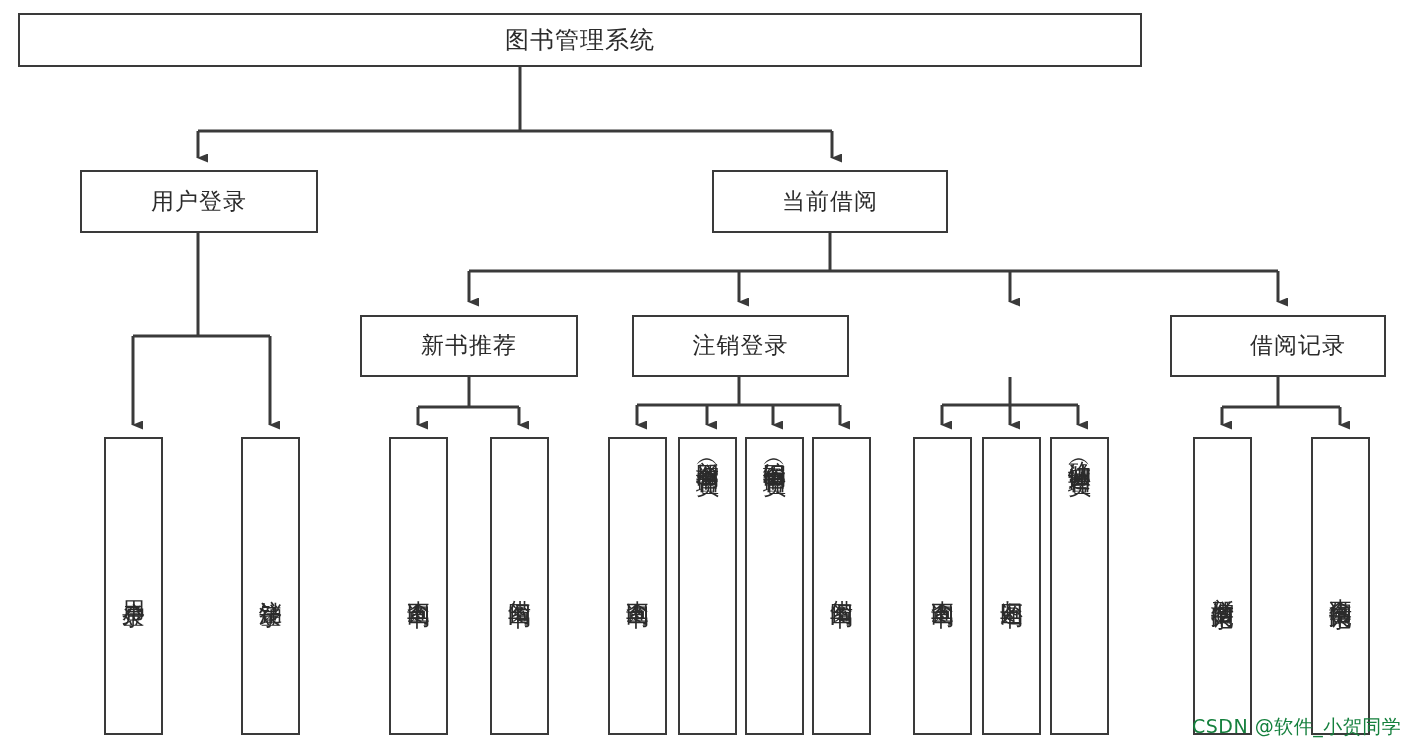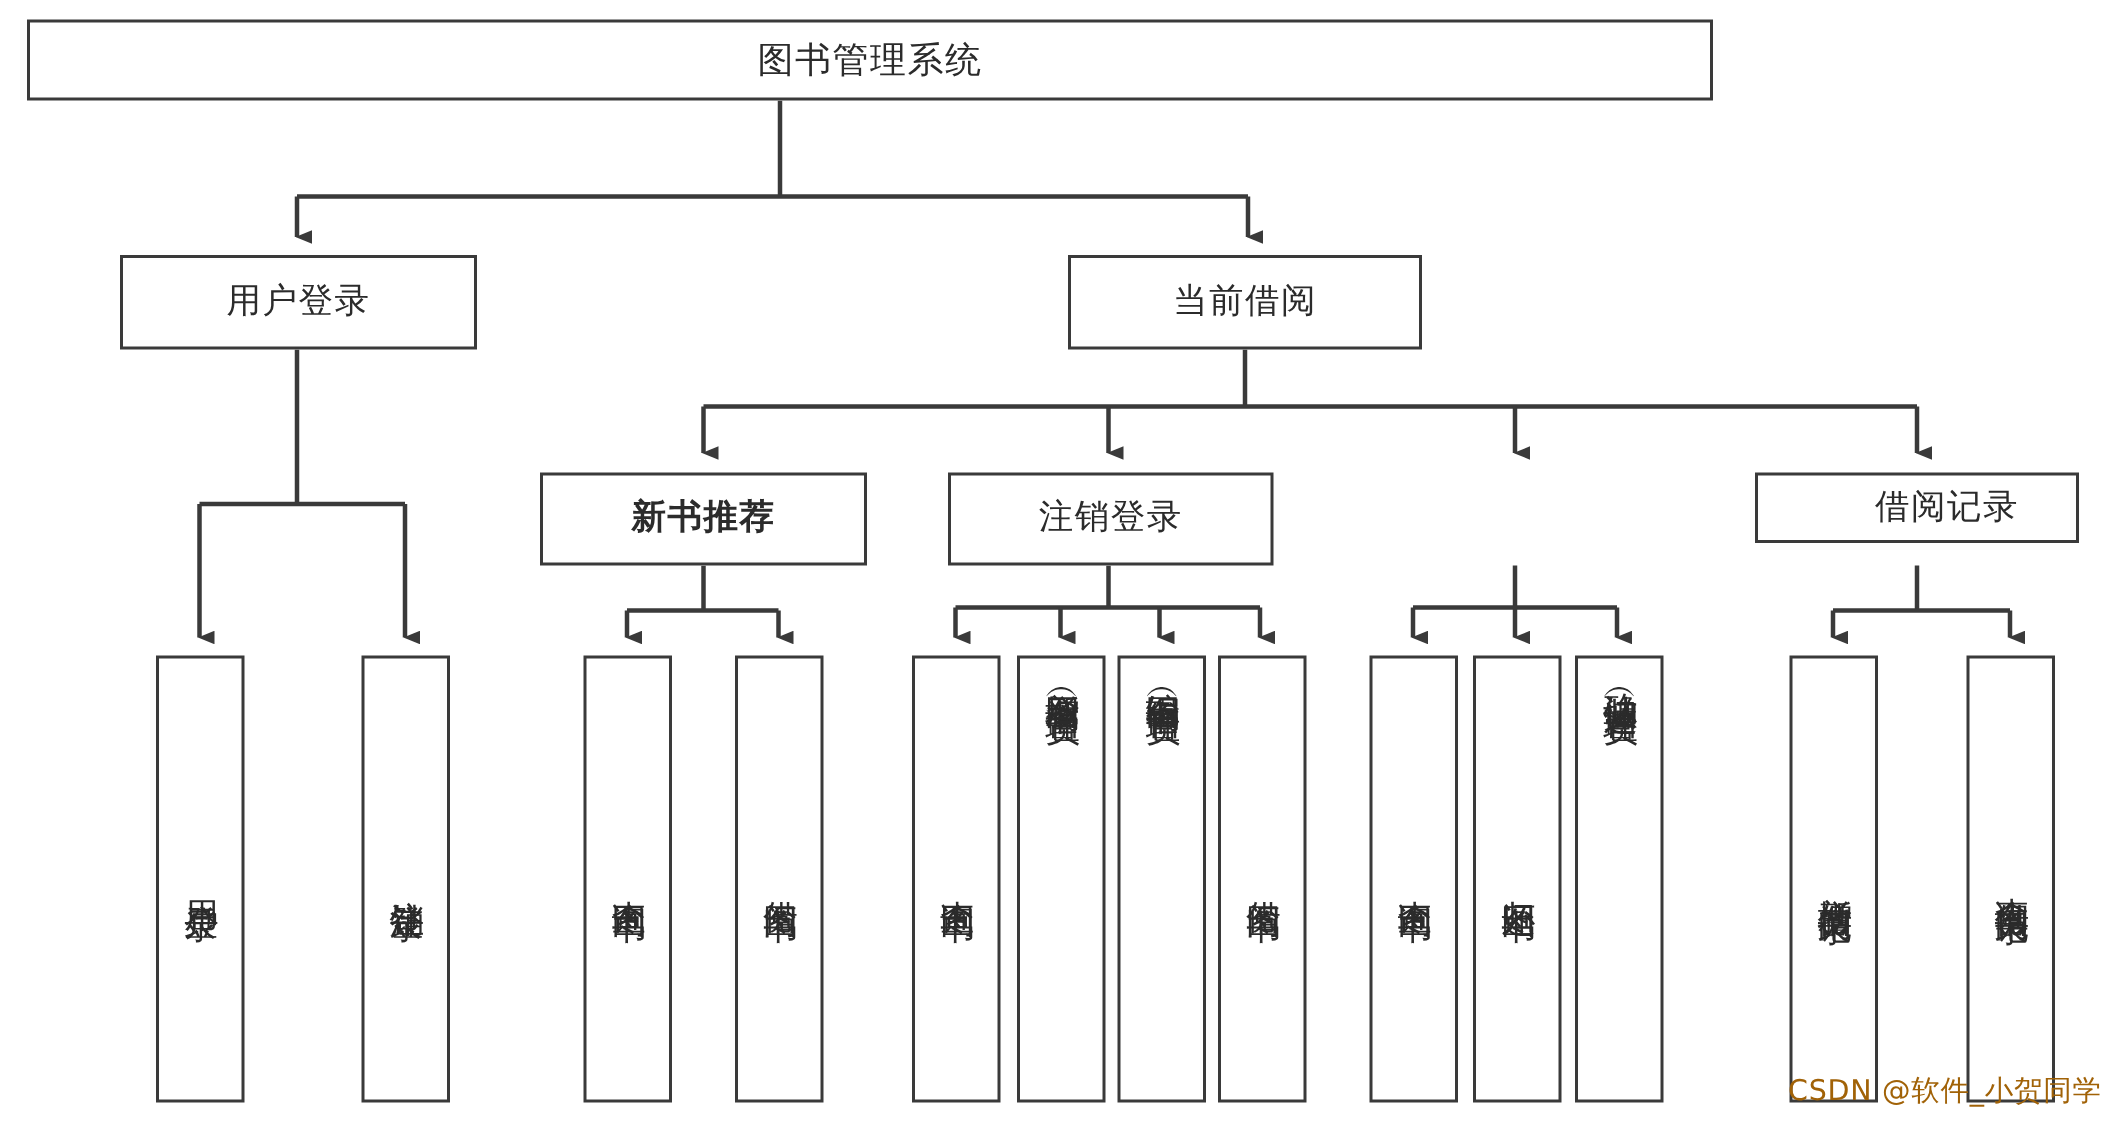--- a/index.html
+++ b/index.html
@@ -52,21 +52,21 @@
     justify-content: center;
   }
   .node.vert.top-align {
     justify-content: flex-start;
   }
   .node.title {
     font-size: 24px;
   }
   .watermark {
     position: absolute;
-    color: #a16207;
+    color: #15803d;
     font-size: 19px;
     letter-spacing: 0.5px;
     white-space: nowrap;
     user-select: none;
   }
 </style>
 </head>
 <body>
 
 <div id="diagram-root">
@@ -120,26 +120,26 @@
       <path d="M1340,407 L1340,425" marker-end="url(#arrowhead)"></path>
     </g>
   </svg>
 
   <div class="node horiz title" style="left:18px; top:13px; width:1124px; height:54px;">图书管理系统</div>
 
   <div class="node horiz" style="left:80px; top:170px; width:238px; height:63px;">用户登录</div>
 
   <div class="node horiz" style="left:712px; top:170px; width:236px; height:63px;">当前借阅</div>
 
-  <div class="node horiz" style="left:360px; top:315px; width:218px; height:62px;font-weight:bold;">新书推荐</div>
+  <div class="node horiz" style="left:360px; top:315px; width:218px; height:62px;">新书推荐</div>
 
   <div class="node horiz" style="left:632px; top:315px; width:217px; height:62px;">注销登录</div>
 
 
-  <div class="node horiz" style="left:1170px; top:315px; width:216px; height:47px;padding-left:40px;">借阅记录</div>
+  <div class="node horiz" style="left:1170px; top:315px; width:216px; height:62px;padding-left:40px;">借阅记录</div>
 
   <div class="node vert" style="left:104px; top:437px; width:59px; height:298px;">用户登录</div>
 
   <div class="node vert" style="left:241px; top:437px; width:59px; height:298px;">注销登录</div>
 
   <div class="node vert" style="left:389px; top:437px; width:59px; height:298px;">查询图书</div>
 
   <div class="node vert" style="left:490px; top:437px; width:59px; height:298px;">借阅图书</div>
 
   <div class="node vert" style="left:608px; top:437px; width:59px; height:298px;">查询图书</div>

